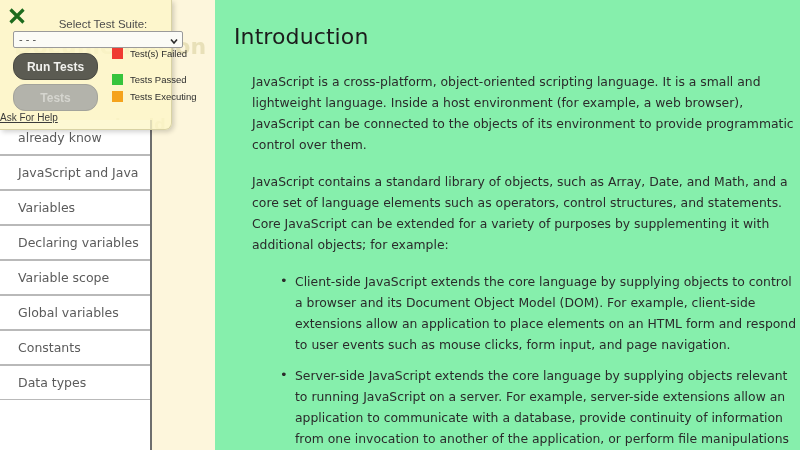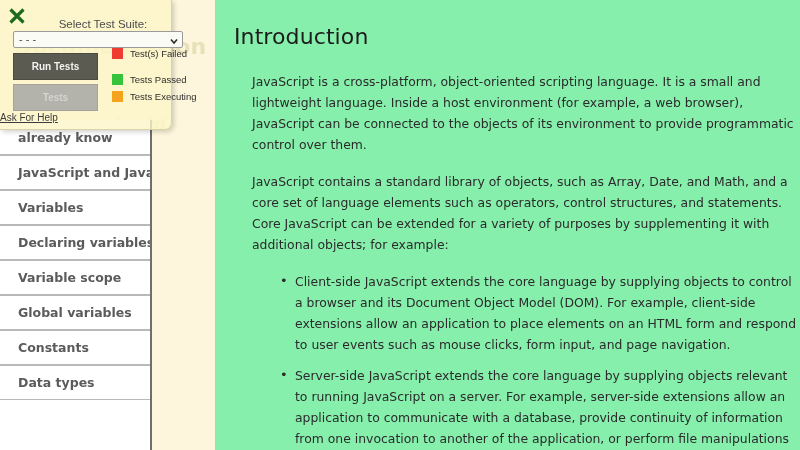--- a/index.html
+++ b/index.html
@@ -73,21 +73,20 @@
     border-bottom: 1px solid #b9b9b9;
     display: flex;
     align-items: center;
     padding-left: 18px;
     font-size: 12.5px;
     color: #5b5b5b;
     background: #ffffff;
     white-space: nowrap;
     overflow: hidden;
     cursor: pointer;
-    font-weight: bold;
   }
   .nav-item.first {
     border-top: none;
   }
 
   
   #main-content {
     position: absolute;
     left: 215px;
     top: 0;
@@ -204,25 +203,25 @@
     top: 4px;
     width: 8px;
     height: 8px;
   }
 
   .panel-button {
     position: absolute;
     left: 13px;
     width: 85px;
     height: 27px;
-    border-radius: 0;
+    border-radius: 12px;
     display: flex;
     align-items: center;
     justify-content: center;
-    font-size: 10px;
+    font-size: 12px;
     font-weight: bold;
     font-family: "Liberation Sans", sans-serif;
     cursor: pointer;
   }
 
   #run-tests-button {
     top: 53px;
     background: #5b5b52;
     color: #f2f2ee;
     border: 1px solid #4b4b43;

